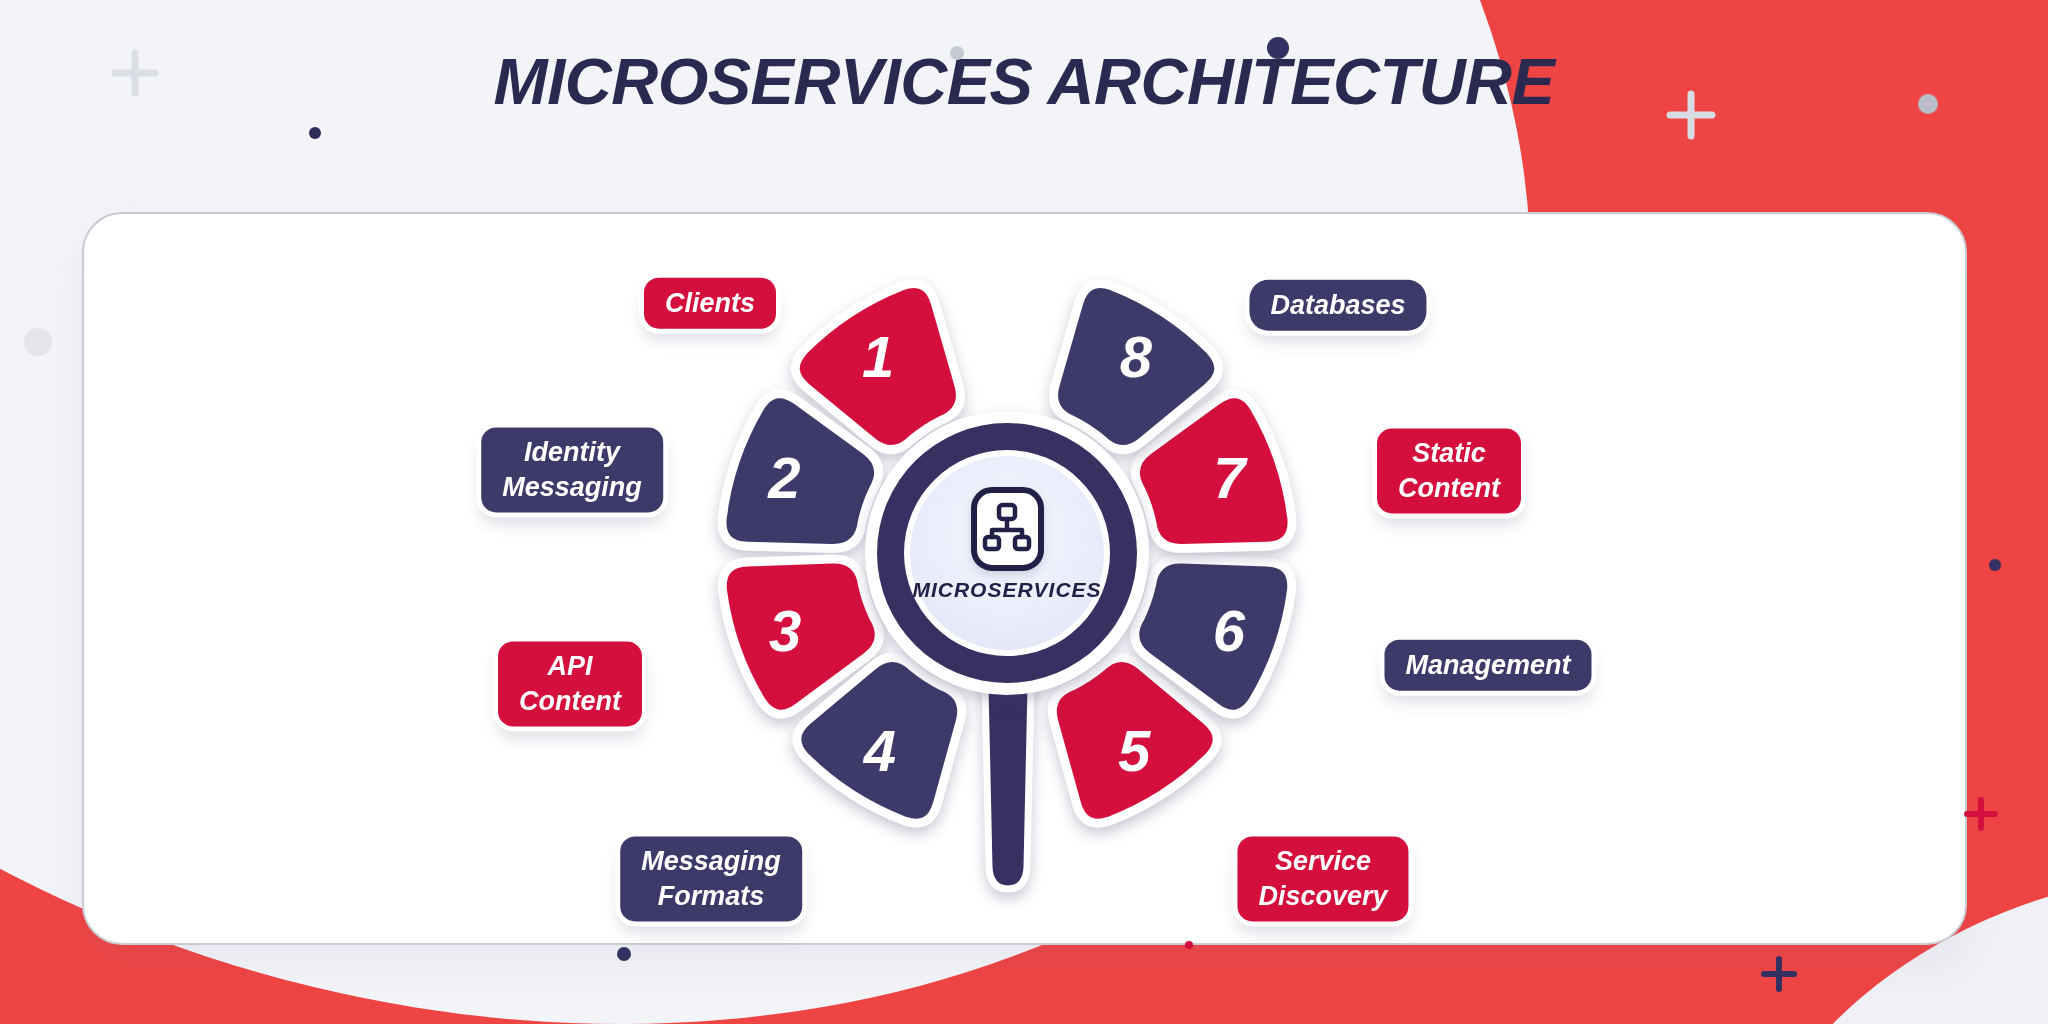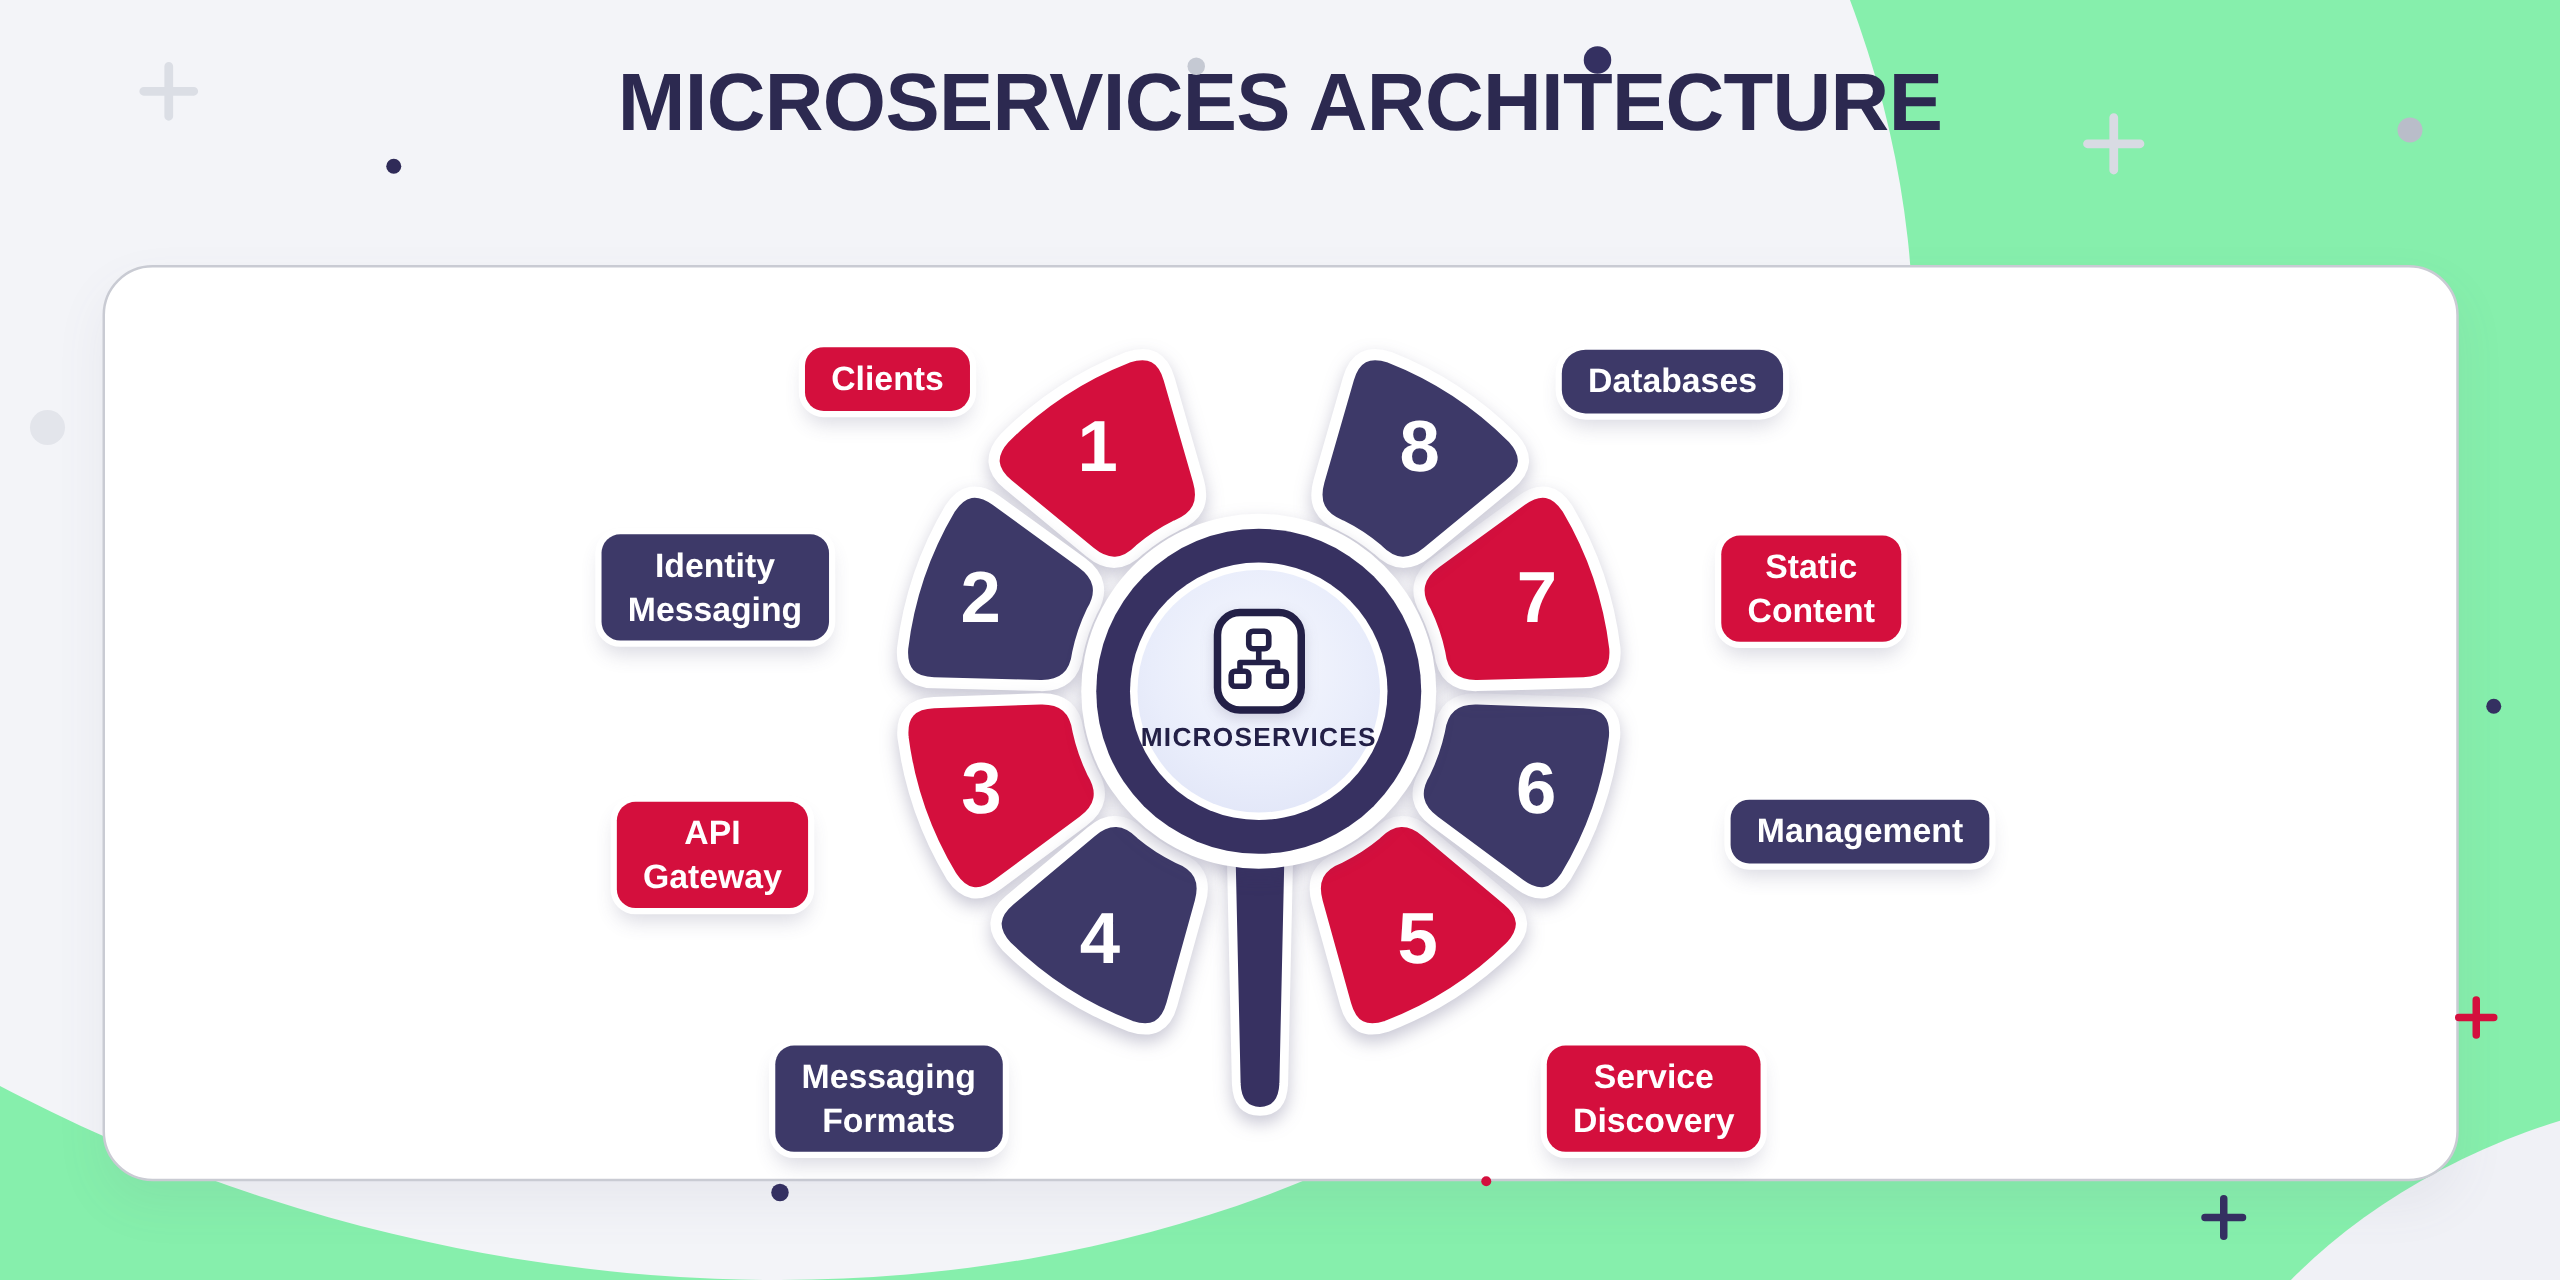--- a/index.html
+++ b/index.html
@@ -1,17 +1,17 @@
 <!DOCTYPE html>
 <html><head>
 <meta charset="utf-8">
 <style>
   html,body{margin:0;padding:0;background:#fbfbfd;}
   .stage{position:relative;width:2048px;height:1024px;overflow:hidden;
-         background:#86efac;font-family:"Liberation Sans",sans-serif;}
+         background:#ef4444;font-family:"Liberation Sans",sans-serif;font-style:italic;}
   .blob{position:absolute;border-radius:50%;}
   .blob-tl{left:-600px;top:-700px;width:2150px;height:1700px;background:#f3f4f8;transform:rotate(18deg);}
   .blob-br{left:1730px;top:890px;width:760px;height:520px;background:#f0f1f6;transform:rotate(-20deg);}
   .title{position:absolute;left:0;right:0;top:44px;margin:0;text-align:center;
          font-size:65px;font-weight:800;letter-spacing:-0.5px;color:#2c2950;}
   .card{position:absolute;left:82px;top:212px;width:1881px;height:729px;background:#ffffff;
         border:2px solid #c9cbd3;border-radius:40px;box-shadow:0 18px 40px rgba(100,100,130,.08);}
   svg.wheel{position:absolute;left:0;top:0;}
   .pill{position:absolute;transform:translate(-50%,-50%);color:#fff;font-size:27px;font-weight:700;
         line-height:1.28;text-align:center;white-space:pre-line;padding:8px 21px;border-radius:15px;
@@ -61,21 +61,21 @@
       <path d="M 1007 519 V 530 M 992 530 H 1022 M 992 530 V 537 M 1022 530 V 537" fill="none" stroke="#232047" stroke-width="4.5" stroke-linecap="round" stroke-linejoin="round"></path>
       <rect x="985" y="537" width="14" height="12" rx="3" fill="none" stroke="#232047" stroke-width="4.5"></rect>
       <rect x="1015" y="537" width="14" height="12" rx="3" fill="none" stroke="#232047" stroke-width="4.5"></rect>
       <text x="1007" y="597" text-anchor="middle" font-family="&quot;Liberation Sans&quot;, sans-serif" font-size="21" font-weight="bold" letter-spacing="1" fill="#232047">MICROSERVICES</text>
     </svg>
   <div id="pills">
       <div class="pill" style="left: 710px; top: 275px; background: rgb(212, 15, 61);">Clients</div>
       <div class="pill" style="left: 572px; top: 442px; background: rgb(61, 57, 104);">Identity
 Messaging</div>
       <div class="pill" style="left: 570px; top: 656px; background: rgb(212, 15, 61);">API
-Gateway</div>
+Content</div>
       <div class="pill" style="left: 711px; top: 851px; background: rgb(61, 57, 104);">Messaging
 Formats</div>
       <div class="pill" style="left: 1323px; top: 851px; background: rgb(212, 15, 61);">Service
 Discovery</div>
       <div class="pill" style="left: 1488px; top: 637px; background: rgb(61, 57, 104);">Management</div>
       <div class="pill" style="left: 1449px; top: 443px; background: rgb(212, 15, 61);">Static
 Content</div>
       <div class="pill" style="left: 1338px; top: 277px; background: rgb(61, 57, 104); border-radius: 19px;">Databases</div>
     </div>
   <div id="decs">

